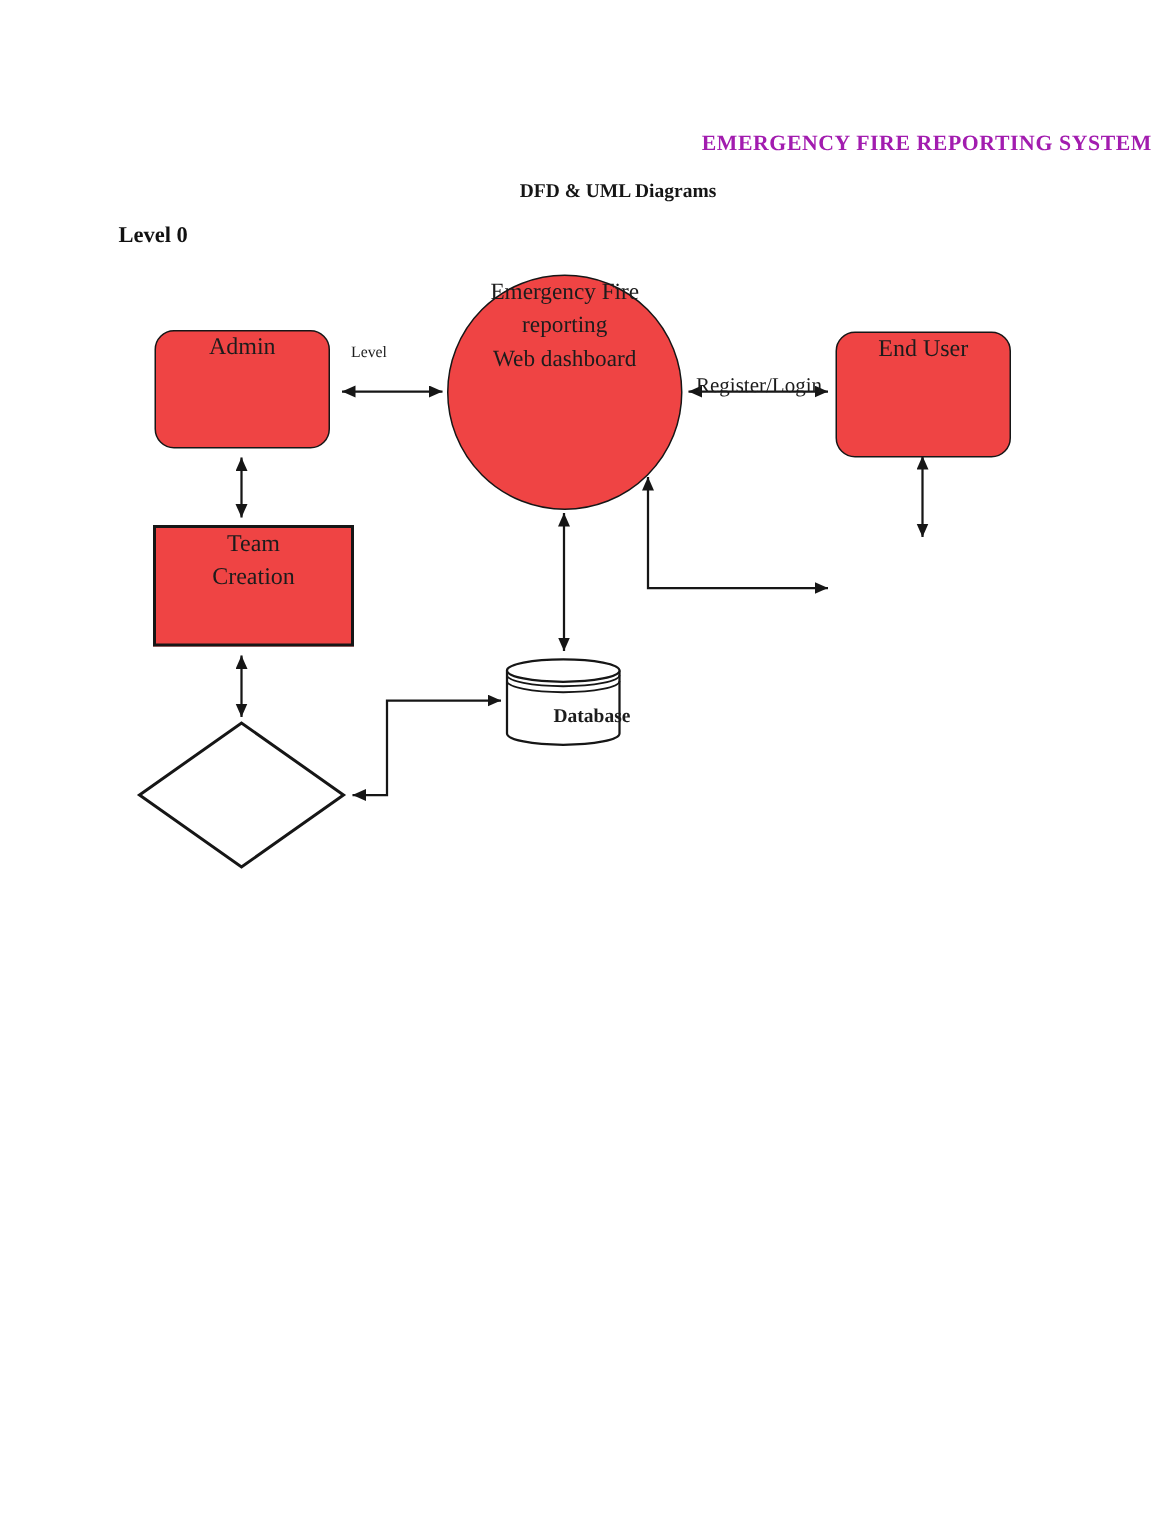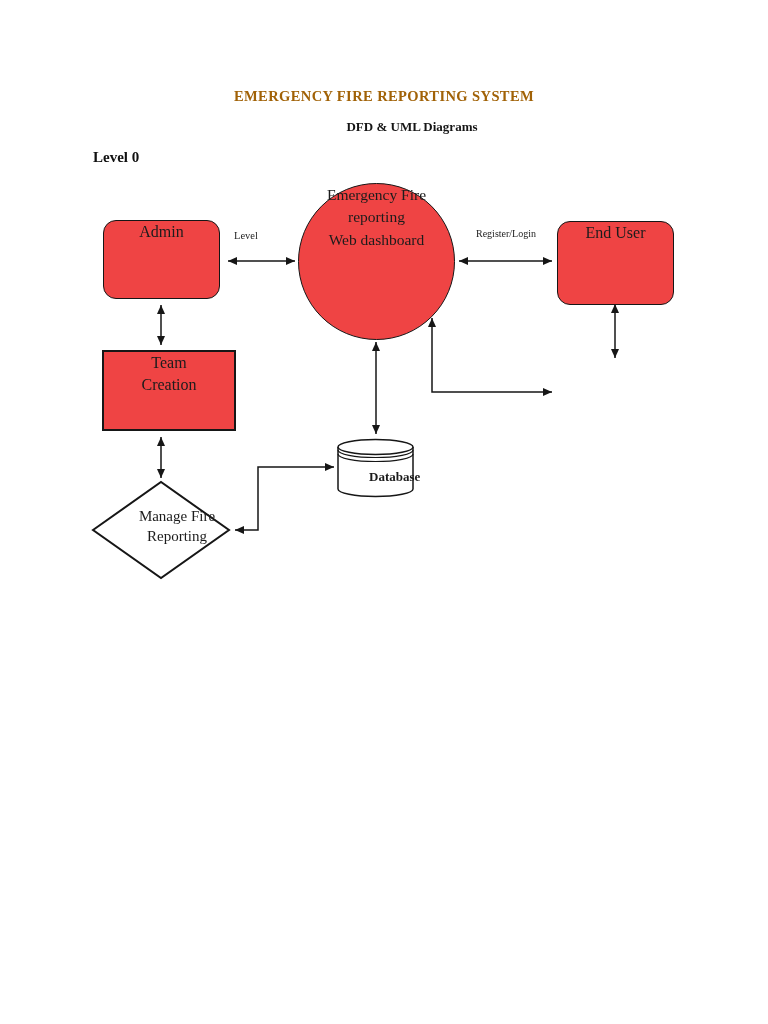--- a/index.html
+++ b/index.html
@@ -8,31 +8,31 @@
     position: relative;
     width: 768px;
     height: 1024px;
     background: #ffffff;
     font-family: "Liberation Serif", "DejaVu Serif", serif;
     color: #1c1c1c;
     overflow: hidden;
   }
   .page-title {
     position: absolute; top: 88px; left: 0; width: 100%;
-    text-align: center; font-weight: bold; font-size: 14.5px;
-    letter-spacing: 0.4px; color: #a16207;
+    text-align: right; font-weight: bold; font-size: 14.5px;
+    letter-spacing: 0.4px; color: #a21caf;
   }
   .page-subtitle {
     position: absolute; top: 119px; left: 0; width: 100%;
     text-align: center; font-weight: bold; font-size: 13px;
     color: #161616;
     margin-left: 28px;
   }
   .level-label {
-    position: absolute; top: 149px; left: 93px;
+    position: absolute; top: 149px; left: 79px;
     font-weight: bold; font-size: 15px; color: #111;
   }
   svg.connectors {
     position: absolute; top: 0; left: 0; width: 768px; height: 1024px;
     z-index: 1;
   }
   .node {
     position: absolute; z-index: 2;
     display: flex; justify-content: center;
     text-align: center; background: #ef4444;
@@ -54,21 +54,21 @@
     position: absolute; z-index: 3; text-align: center;
     white-space: pre-line; color: #1c1c1c; background: transparent; padding-left: 32px;
   }
   .label-diamond  { left: 92px;  top: 506px; width: 138px; font-size: 15px; line-height: 1.35; }
   .label-database { left: 337px; top: 469px; width: 77px;  font-size: 13px; font-weight: bold; }
   .edge-label {
     position: absolute; z-index: 3; text-align: center;
     font-size: 10.5px; color: #1c1c1c;
   }
   .label-login    { left: 222px; top: 230px; width: 48px; }
-  .label-register { left: 458px; top: 228px; width: 96px; font-size: 10px; }
+  .label-register { left: 458px; top: 250px; width: 96px; font-size: 14px; }
 </style>
 </head>
 <body>
 
 <div class="page">
 
   <div class="page-title">EMERGENCY FIRE REPORTING SYSTEM</div>
   <div class="page-subtitle">DFD &amp; UML Diagrams</div>
   <div class="level-label">Level 0</div>
 
@@ -121,20 +121,18 @@
   <div class="node node-enduser">
     <span>End User</span>
   </div>
 
   <div class="node node-team">
     <span>Team
 Creation</span>
   </div>
 
 
-  <div class="overlay-label label-diamond">Manage Fire
-Reporting</div>
   <div class="overlay-label label-database">Database</div>
 
   <div class="edge-label label-login">Level</div>
   <div class="edge-label label-register">Register/Login</div>
 
 </div>
 
 </body></html>

